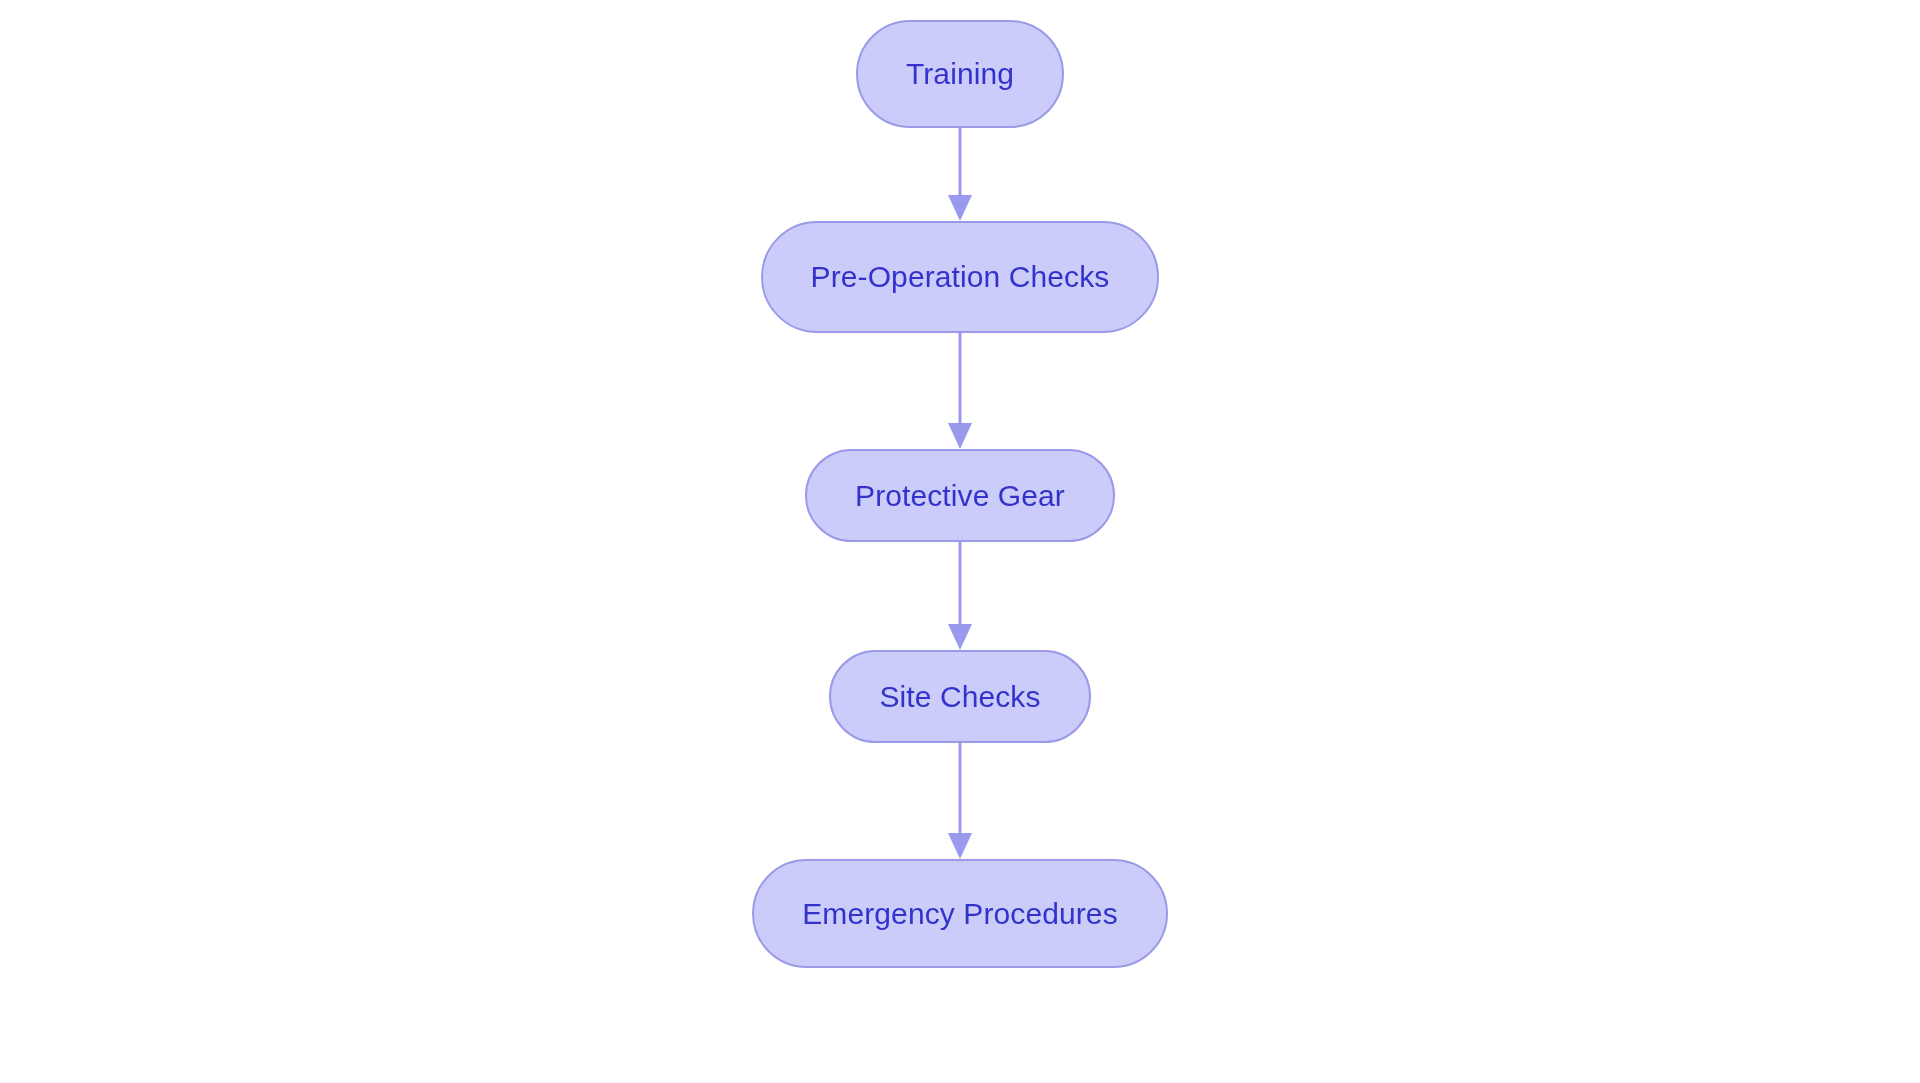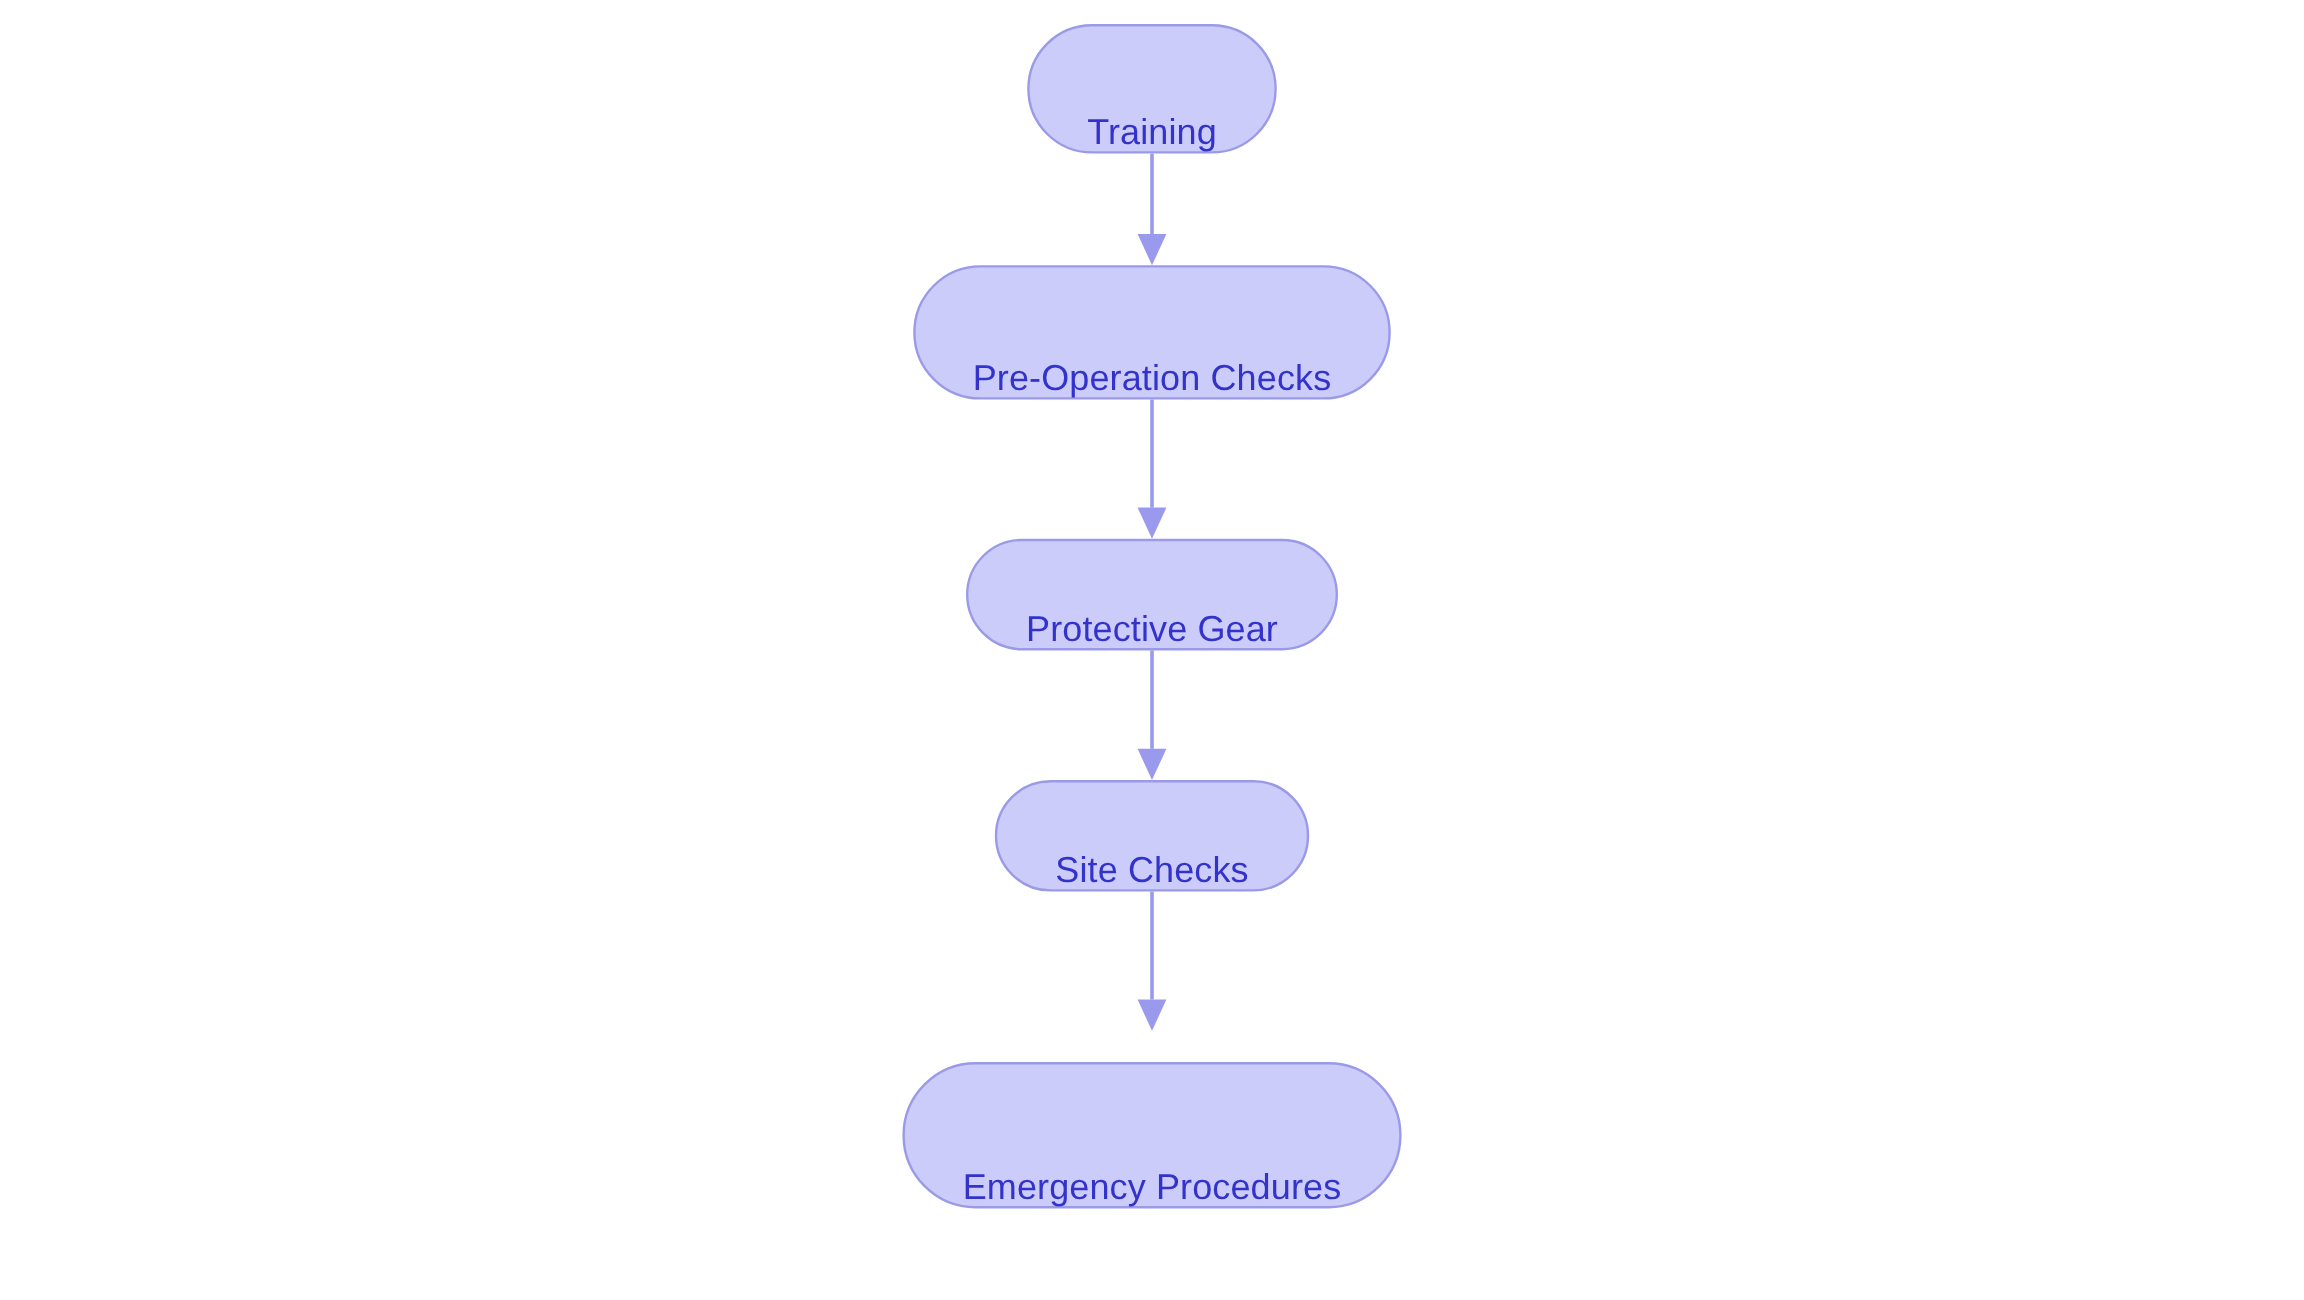--- a/index.html
+++ b/index.html
@@ -31,21 +31,21 @@
     height: 1083px;
     display: flex;
     flex-direction: column;
     align-items: center;
   }
 
   
   .node {
     box-sizing: border-box;
     display: flex;
-    align-items: flex-end;
+    align-items: center;
     justify-content: center;
     background: #ccccfa;
     border: 2px solid #9a9ae8;
     border-radius: 9999px;
     color: #3333cc;
     font-size: 30px;
     font-weight: 400;
     line-height: 1;
     letter-spacing: 0.1px;
     white-space: nowrap;
@@ -55,21 +55,21 @@
 
   .node-label {
     display: block;
     color: #3333cc;
   }
 
   
   .node.size-sm  { height: 108px; }
   .node.size-md  { height: 93px; }
   .node.size-lg  { height: 112px; }
-  .node.size-xl  { height: 122px; margin-top: 26px; }
+  .node.size-xl  { height: 109px; }
 
   
   .connector {
     position: relative;
     width: 24px;
     flex: 0 0 auto;
     display: block;
   }
   .connector .shaft {
     position: absolute;

